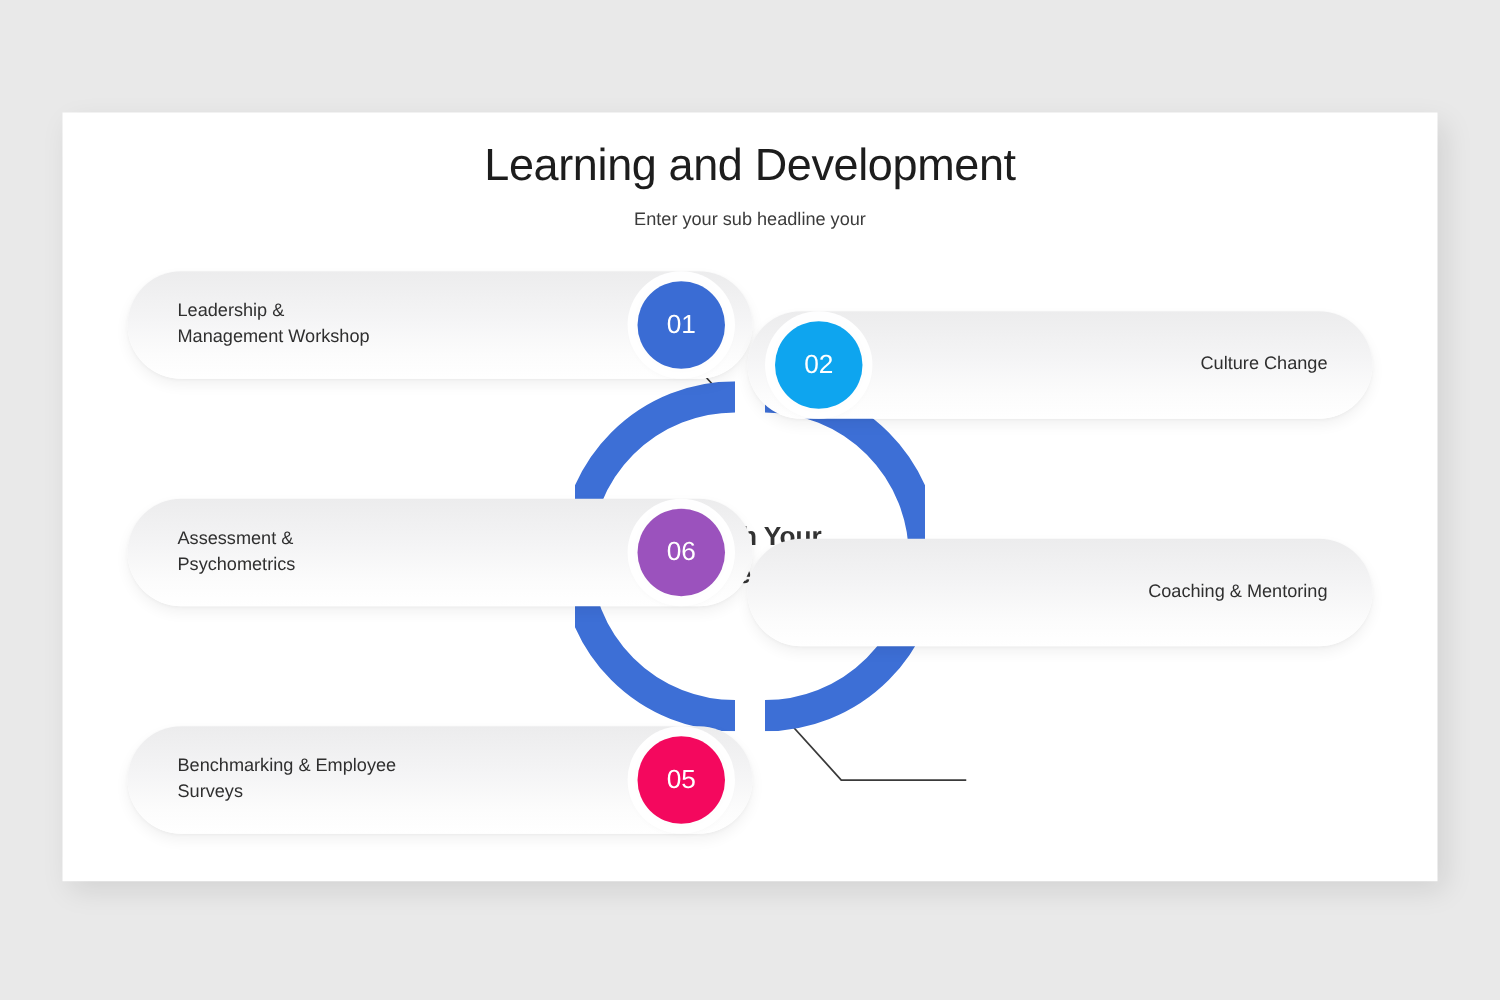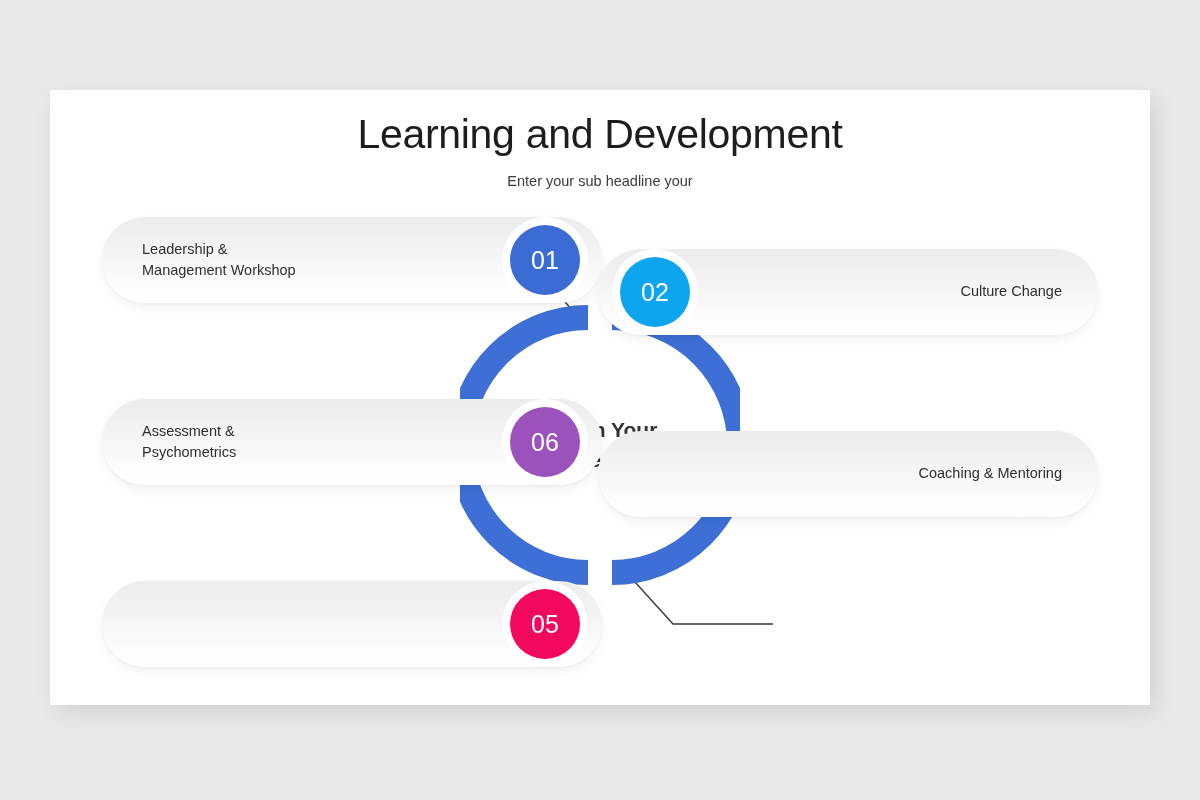--- a/index.html
+++ b/index.html
@@ -29,21 +29,21 @@
   
   #header {
     position: absolute;
     left: 0;
     top: 22px;
     width: 100%;
     text-align: center;
   }
 
   #title {
-    font-size: 41px;
+    font-size: 36px;
     font-weight: 400;
     color: #1d1d1d;
     letter-spacing: -0.3px;
     line-height: 1.1;
   }
 
   #subtitle {
     margin-top: 16px;
     font-size: 14.5px;
     color: #3b3b3b;
@@ -102,21 +102,21 @@
     position: absolute;
     top: 50%;
     transform: translateY(-50%);
     width: 70px;
     height: 70px;
     border-radius: 50%;
     display: flex;
     align-items: center;
     justify-content: center;
     color: #ffffff;
-    font-size: 25px;
+    font-size: 21px;
     font-weight: 400;
     box-shadow: 0 0 0 8px rgba(255,255,255,0.95), 0 3px 9px rgba(0,0,0,0.14);
   }
 
   .pill.left  .num-circle { right: 22px; }
   .pill.right .num-circle { left: 22px; }
 
   
   #hub {
     position: absolute;
@@ -200,17 +200,21 @@
     <div class="num-circle" style="background: rgb(155, 82, 189);">06</div>
   </div>
 
   <div class="pill right row-2">
     <div class="pill-label">
       <span>Coaching &amp; Mentoring</span>
     </div>
   </div>
 
   <div class="pill left row-3">
+    <div class="pill-label">
+      <span>Benchmarking &amp; Employee</span><br>
+      <span>Surveys</span>
+    </div>
     <div class="num-circle" style="background: rgb(244, 8, 94);">05</div>
   </div>
 
 
 </div>
 
 </body></html>

